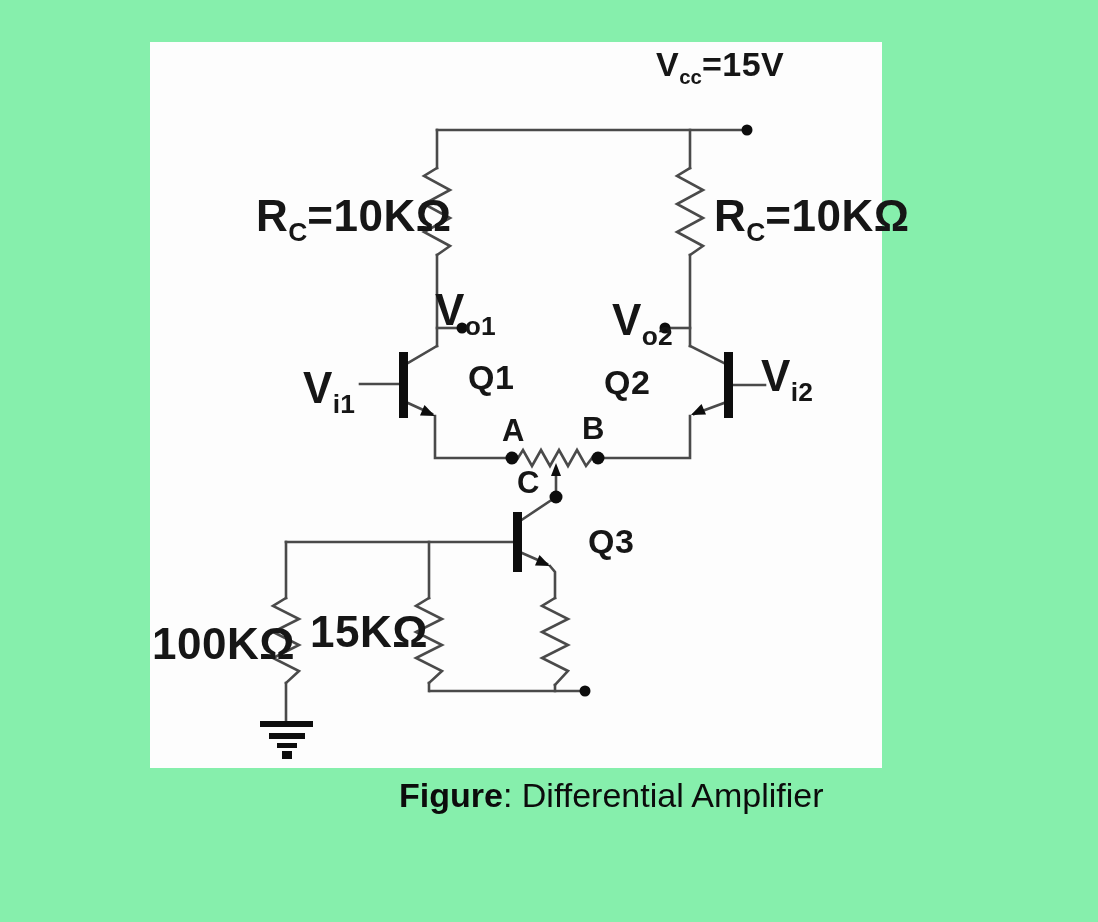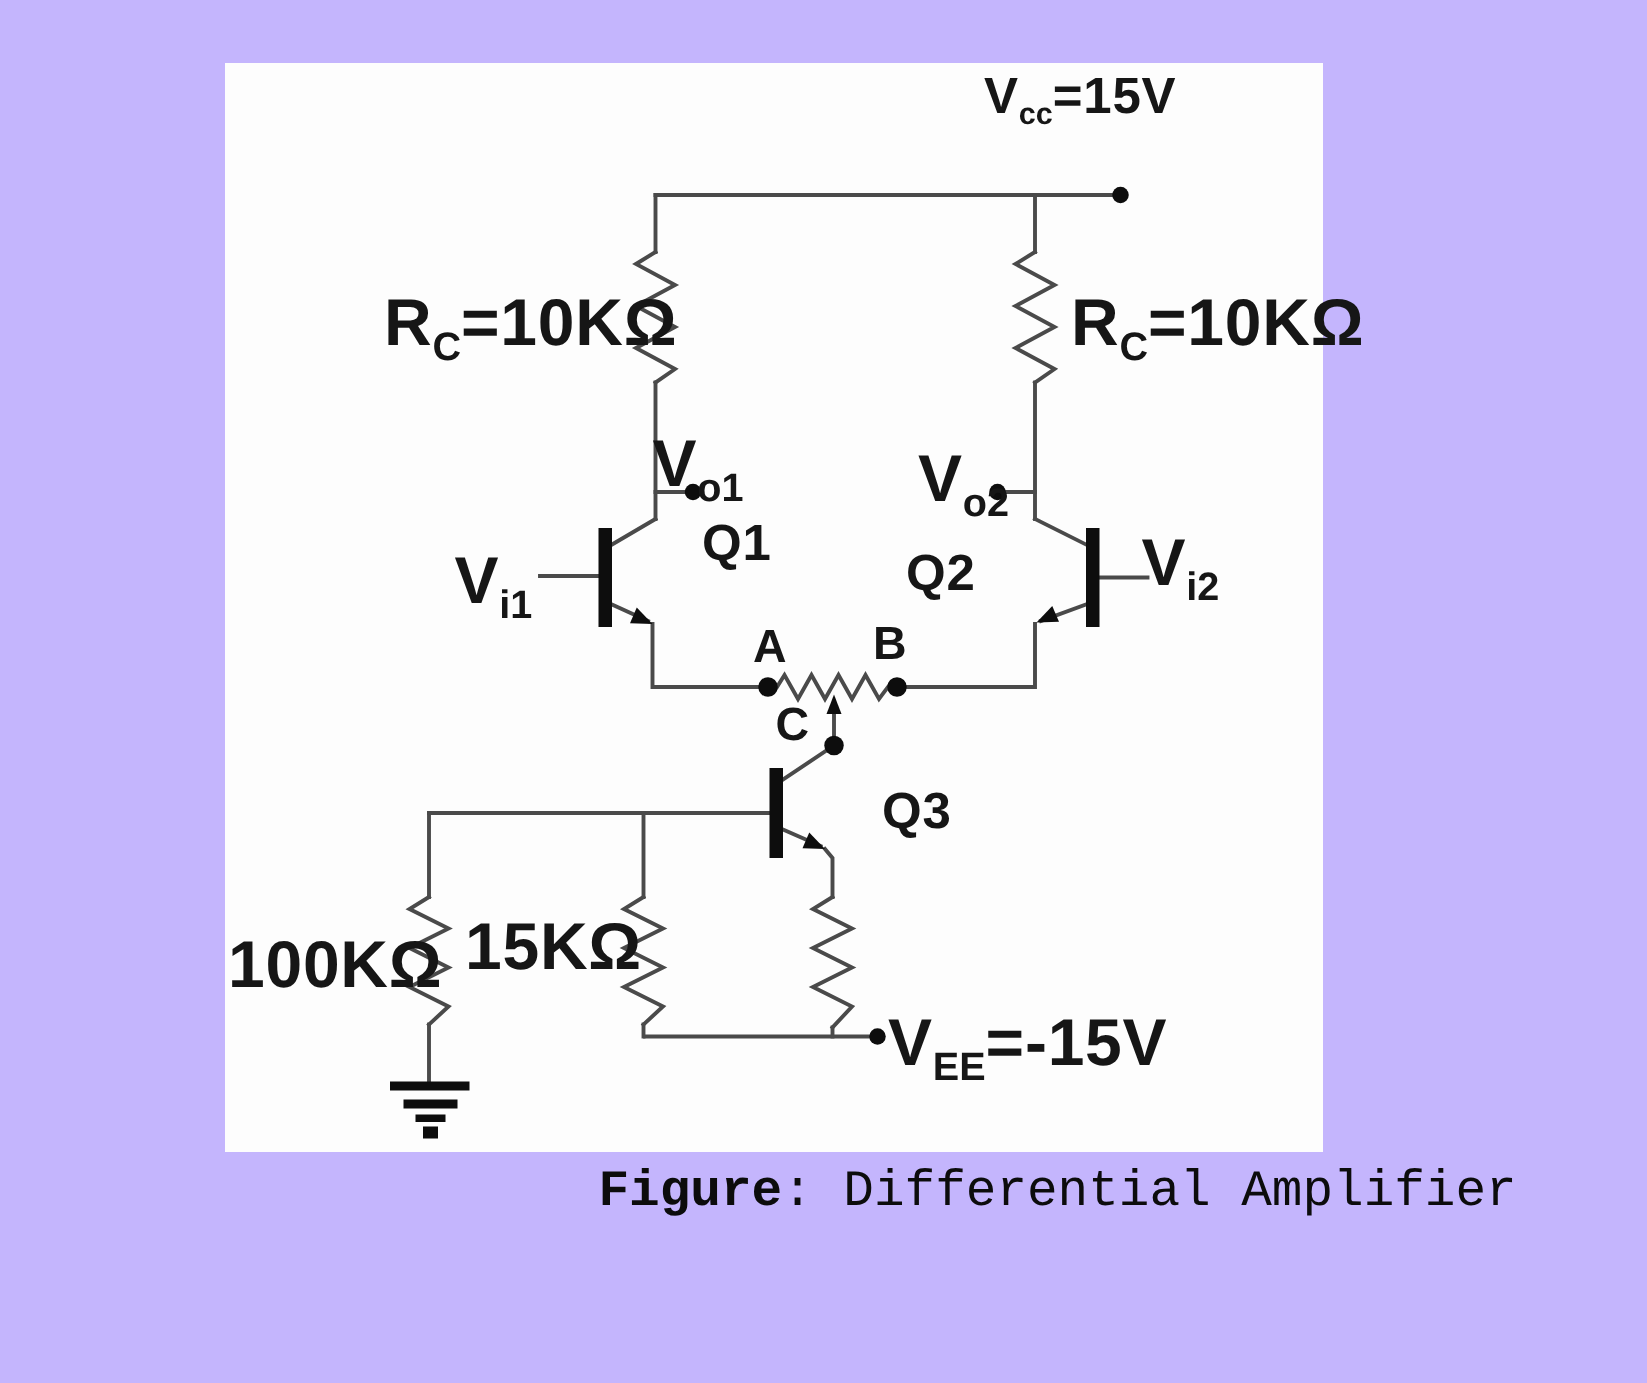--- a/index.html
+++ b/index.html
@@ -1,19 +1,19 @@
 <!DOCTYPE html>
 <html><head>
 <meta charset="utf-8">
 <style>
   html,body{margin:0;padding:0;background:#ffffff;}
   .canvas{
     position:relative;
     width:1098px;height:922px;
-    background:#c4b5fd;
+    background:#86efac;
     font-family:"Liberation Sans", sans-serif;
     overflow:hidden;
   }
   .scan{
     position:absolute;left:150px;top:42px;width:732px;height:726px;
     background:#fdfdfd;
   }
   svg.circuit{position:absolute;left:0;top:0;}
   .lbl{
     position:absolute;
@@ -22,21 +22,21 @@
     font-weight:600;
     letter-spacing:0.5px;
     white-space:nowrap;
     line-height:1.1;
   }
   .lbl sub{font-size:0.60em;line-height:1;letter-spacing:0;}
   .lbl.big{font-size:34px;}
   .lbl.node{font-size:31px;font-weight:700;}
   .caption{
     position:absolute;left:399px;top:776px;
-    font-family:Liberation Mono, monospace;
+    font-family:Liberation Sans, sans-serif;
     font-size:34px;color:#0c0c0c;white-space:nowrap;
   }
   .caption .cap-bold{font-weight:700;}
 </style>
 </head>
 <body>
 
 <div class="canvas">
   <div class="scan"></div>
 
@@ -109,23 +109,20 @@
       <rect x="260" y="721" width="53" height="6"></rect>
       <rect x="269" y="733" width="36" height="6"></rect>
       <rect x="277" y="743" width="20" height="5"></rect>
       <rect x="282" y="751" width="10" height="8"></rect>
     </g>
   </svg>
 
   <div class="lbl big" style="left:656px;top:46px">
     <span>V</span><sub>cc</sub><span>=15V</span>
   </div>
-  <div class="lbl" style="left:592px;top:672px">
-    <span>V</span><sub>EE</sub><span>=-15V</span>
-  </div>
 
   <div class="lbl" style="left:256px;top:192px">
     <span>R</span><sub>C</sub><span>=10KΩ</span>
   </div>
   <div class="lbl" style="left:714px;top:192px">
     <span>R</span><sub>C</sub><span>=10KΩ</span>
   </div>
   <div class="lbl" style="left:152px;top:620px">100KΩ</div>
   <div class="lbl" style="left:310px;top:608px">15KΩ</div>
 
@@ -135,21 +132,21 @@
   <div class="lbl" style="left:612px;top:296px">
     <span>V</span><sub>o2</sub>
   </div>
   <div class="lbl" style="left:303px;top:364px">
     <span>V</span><sub>i1</sub>
   </div>
   <div class="lbl" style="left:761px;top:352px">
     <span>V</span><sub>i2</sub>
   </div>
 
-  <div class="lbl big" style="left:468px;top:344px">Q1</div>
+  <div class="lbl big" style="left:468px;top:359px">Q1</div>
   <div class="lbl big" style="left:604px;top:364px">Q2</div>
   <div class="lbl big" style="left:588px;top:523px">Q3</div>
 
   <div class="lbl node" style="left:502px;top:414px">A</div>
   <div class="lbl node" style="left:582px;top:412px">B</div>
   <div class="lbl node" style="left:517px;top:466px">C</div>
 
   <div class="caption">
     <span class="cap-bold">Figure</span><span>: </span><span>Differential Amplifier</span>
   </div>

